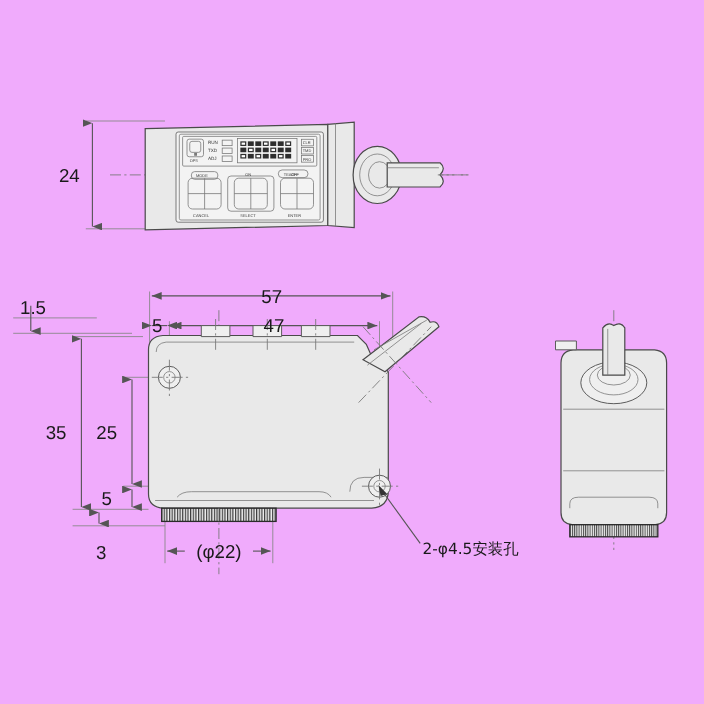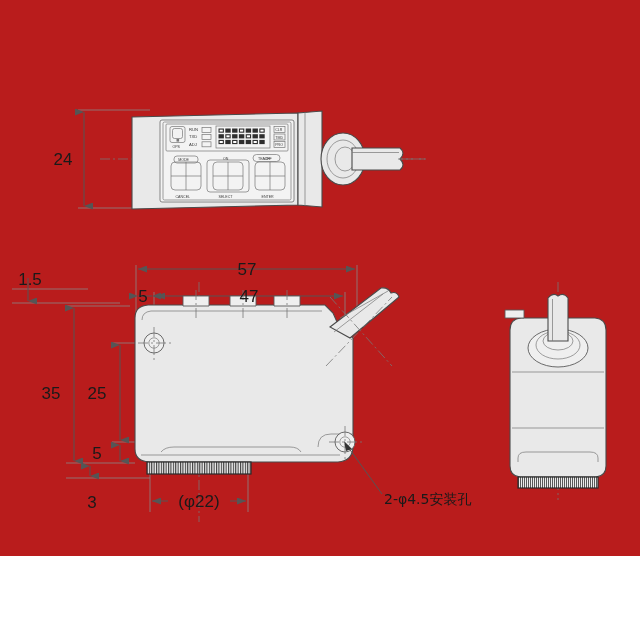--- a/index.html
+++ b/index.html
@@ -3,22 +3,22 @@
 <meta charset="utf-8">
 <style>
   html, body {
     margin: 0;
     padding: 0;
     background: #ffffff;
   }
   #canvas {
     position: relative;
     width: 640px;
-    height: 556px;
-    background: #b91c1c;
+    height: 640px;
+    background: #f0abfc;
     font-family: "Liberation Sans", sans-serif;
     overflow: hidden;
   }
   #drawing-svg {
     position: absolute;
     left: 0;
     top: 0;
     width: 640px;
     height: 640px;
   }

